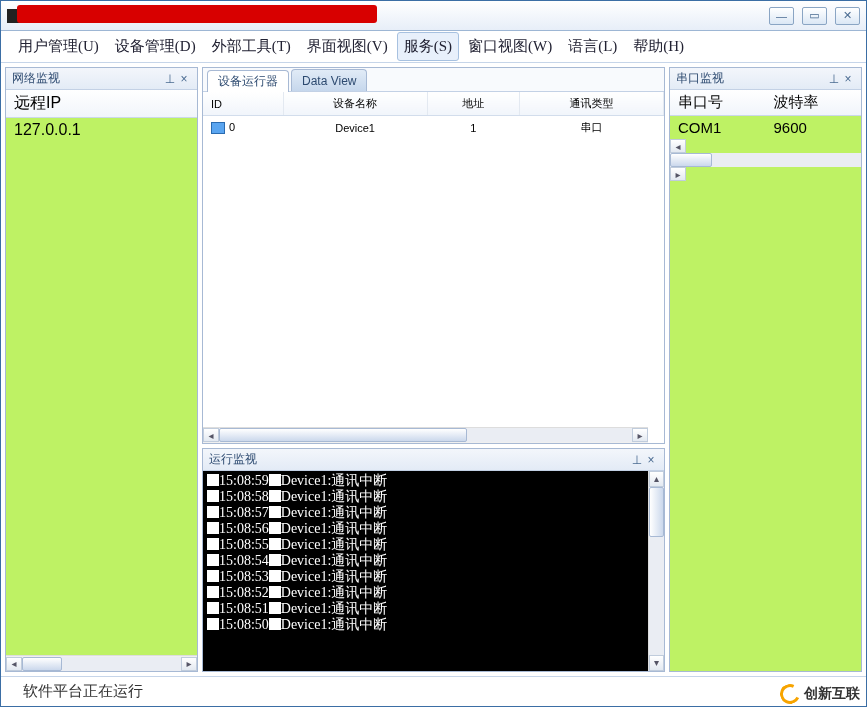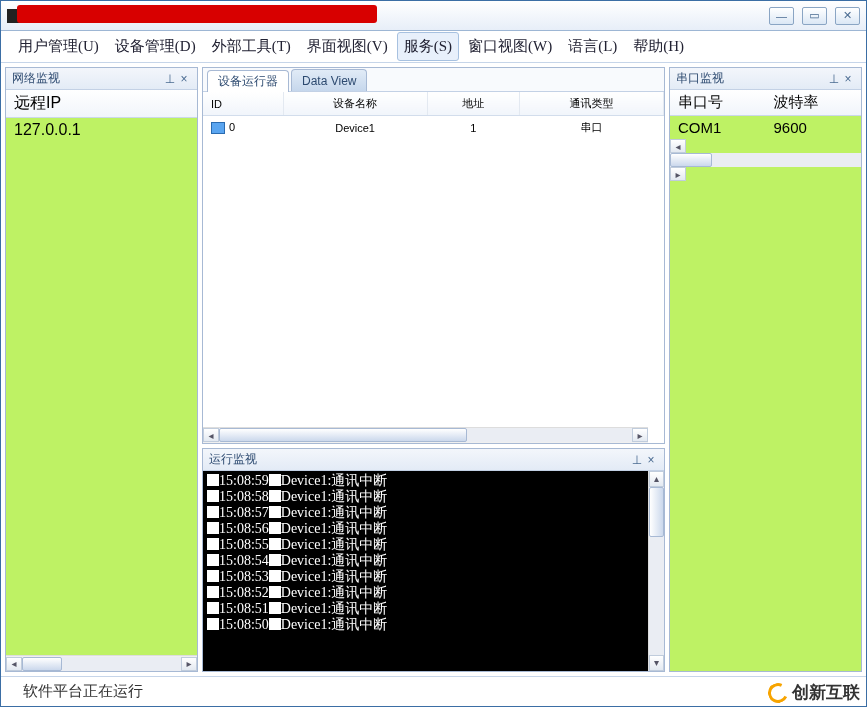--- a/index.html
+++ b/index.html
@@ -63,21 +63,21 @@
 .log-vscroll .vthumb { position: absolute; top: 0; left: 0; right: 0; height: 30%; background: linear-gradient(90deg,#fff,#cbd8ec); border: 1px solid #a7b9d4; border-radius: 2px; }
 
 .right { width: 193px; }
 .right .body { flex: 1; overflow: hidden; position: relative; }
 .right table { width: 100%; border-collapse: collapse; font-size: 15px; }
 .right th { text-align: left; padding: 3px 8px; font-weight: normal; border-bottom: 1px solid #cbd8ea; background: linear-gradient(#fff,#f1f5fb); }
 .right td { padding: 3px 8px; }
 .right .hscroll .thumb { width: 22%; }
 
 .statusbar { height: 30px; border-top: 1px solid #c6d5e9; display: flex; align-items: center; padding: 0 22px; color: #333; font-size: 15px; position: relative; }
-.brand { position: absolute; right: 6px; bottom: 2px; display: flex; align-items: center; gap: 4px; font-size: 17px; color: #333; font-weight: bold; }
+.brand { position: absolute; right: 6px; bottom: 2px; display: flex; align-items: center; gap: 4px; font-size: 14px; color: #333; font-weight: bold; }
 .brand .logo { width: 20px; height: 20px; position: relative; }
 .brand .logo::before { content: ""; position: absolute; inset: 0; border: 3px solid #f7a400; border-right-color: transparent; border-bottom-color: #f7a400; border-radius: 50%; transform: rotate(-20deg); }
 </style>
 </head>
 <body>
 
 <div class="window">
 
   <div class="titlebar">
     <div class="appicon"></div>

